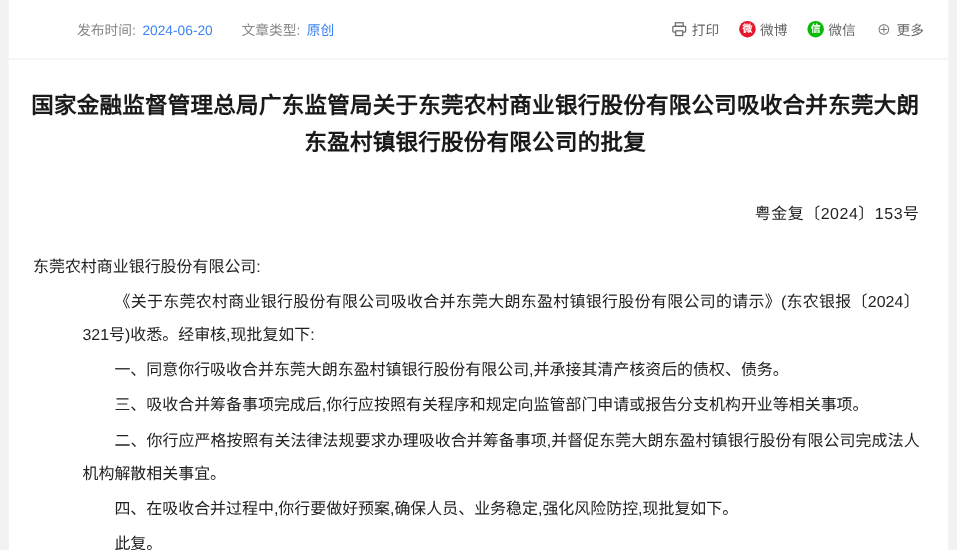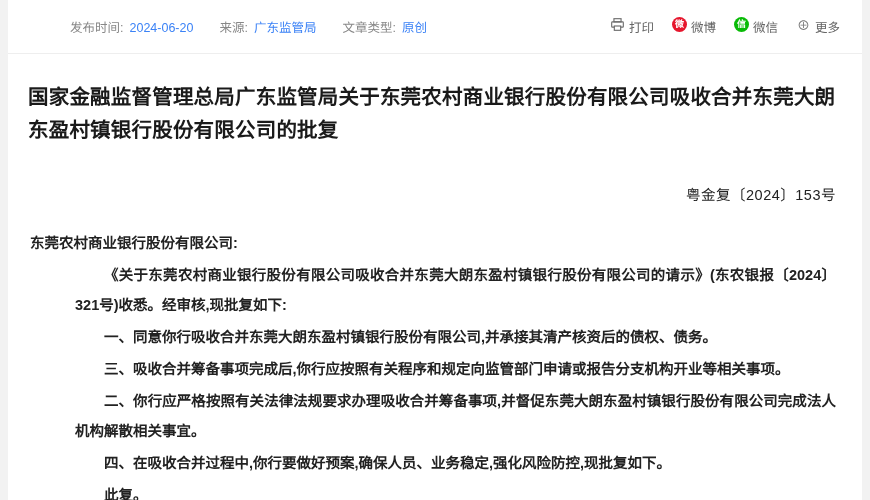--- a/index.html
+++ b/index.html
@@ -70,20 +70,21 @@
     margin-left: 6px;
   }
   .share-area {
     margin-left: auto;
     display: flex;
     align-items: center;
     white-space: nowrap;
   }
   .share-item {
     display: flex;
+    align-items: center;
     margin-left: 18px;
     font-size: 12.5px;
     color: #666666;
     cursor: pointer;
   }
   .share-item .lbl {
     margin-left: 4px;
   }
   .ic {
     display: inline-flex;
@@ -114,65 +115,60 @@
 
   
   .doc-title {
     margin: 0;
     padding: 26px 26px 0 20px;
     font-size: 20.5px;
     line-height: 1.62;
     font-weight: bold;
     color: #1a1a1a;
     letter-spacing: 0.2px;
-    text-align: left;
+    text-align: center;
   }
 
   
   .doc-body {
     padding: 0 26px 0 22px;
     font-size: 14.5px;
     line-height: 2.07;
     color: #222222;
   }
   .doc-no {
     text-align: right;
     margin: 34px 0 18px 0;
     font-size: 14.5px;
     color: #222222;
     letter-spacing: 0.5px;
   }
   .para {
     margin: 0 0 2px 0;
     text-align: justify;
     text-justify: inter-ideograph;
-    font-weight: bold;
   }
   .para.indent {
     text-indent: 2em;
     margin-left: 45px;
   }
 </style>
 </head>
 <body>
 
 <div class="page">
   <div class="left-edge"></div>
   <div class="right-edge"></div>
 
   <div class="content">
 
     <div class="meta-bar">
       <div class="meta-group">
         <span class="meta-label">发布时间:</span>
         <span class="meta-value">2024-06-20</span>
-      </div>
-      <div class="meta-group">
-        <span class="meta-label">来源:</span>
-        <span class="meta-value">广东监管局</span>
       </div>
       <div class="meta-group">
         <span class="meta-label">文章类型:</span>
         <span class="meta-value">原创</span>
       </div>
 
       <div class="share-area">
         <div class="share-item">
           <span class="ic ic-print">
             <svg width="15" height="15" viewBox="0 0 16 16" fill="none" stroke="#6b6b6b" stroke-width="1.2">

